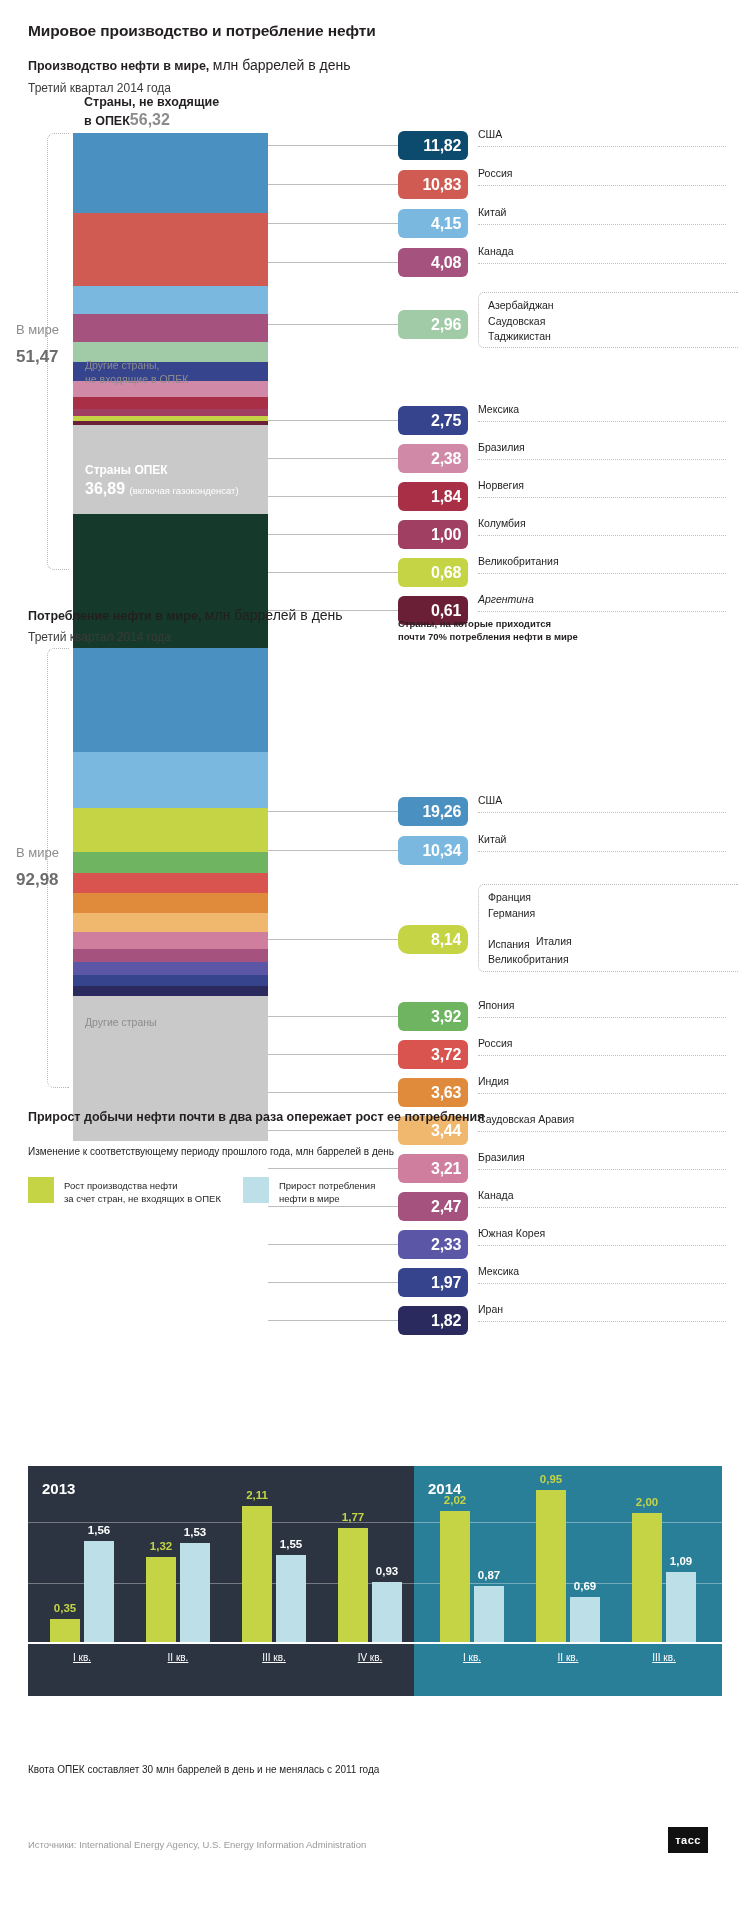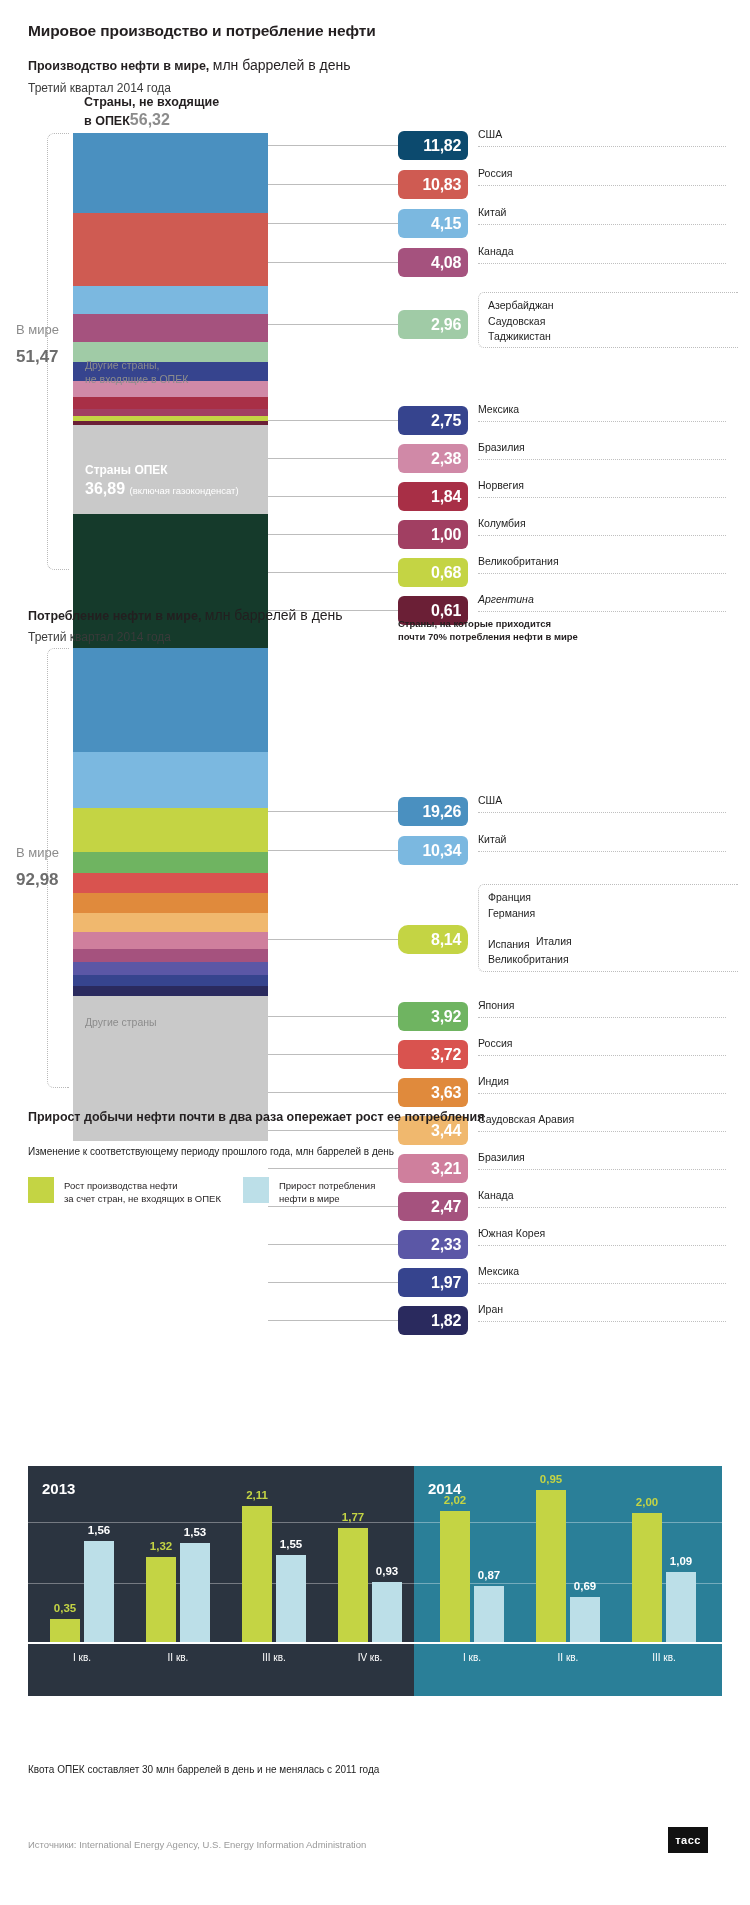--- a/index.html
+++ b/index.html
@@ -90,21 +90,21 @@
   .axisline { position:absolute; left:0; width:694px; height:2px; background:#ffffff; }
   .bar { position:absolute; bottom:0; }
   .bar-prod { background:#c4d444; }
   .bar-cons { background:#bcdfe8; }
   .bval {
     position:absolute; font-size:11.5px; font-weight:bold; text-align:center; width:60px;
   }
   .bval.prod { color:#c4d444; }
   .bval.cons { color:#ffffff; }
   .xlab {
-    position:absolute; font-size:10px; color:#ffffff; text-align:center; width:90px;
+    position:absolute; font-size:10px; color:#ffffff; text-align:center; width:90px;text-decoration:underline;
   }
 
   
   .note { position:absolute; font-size:10px; line-height:14.5px; color:#1d1d1d; }
   .src { position:absolute; font-size:9.5px; color:#9a9a9a; }
   .tass {
     position:absolute; width:40px; height:26px; background:#111111;
     color:#ffffff; font-size:11px; font-weight:bold; letter-spacing:.5px;
     display:flex; align-items:center; justify-content:center;
   }

